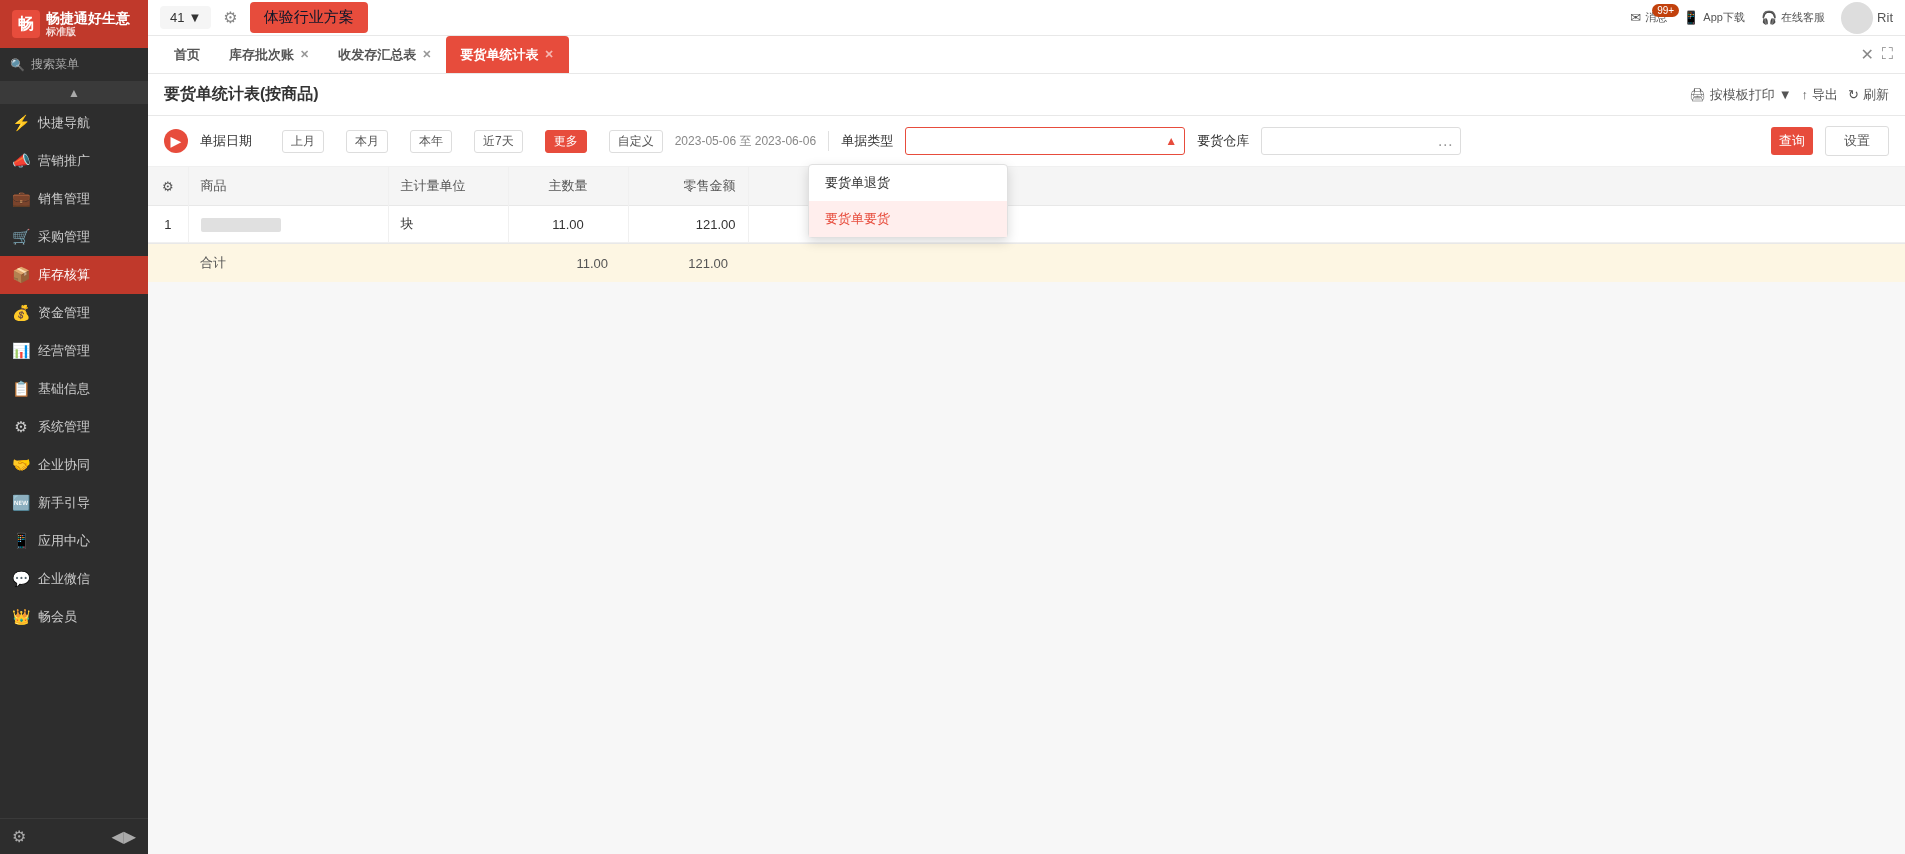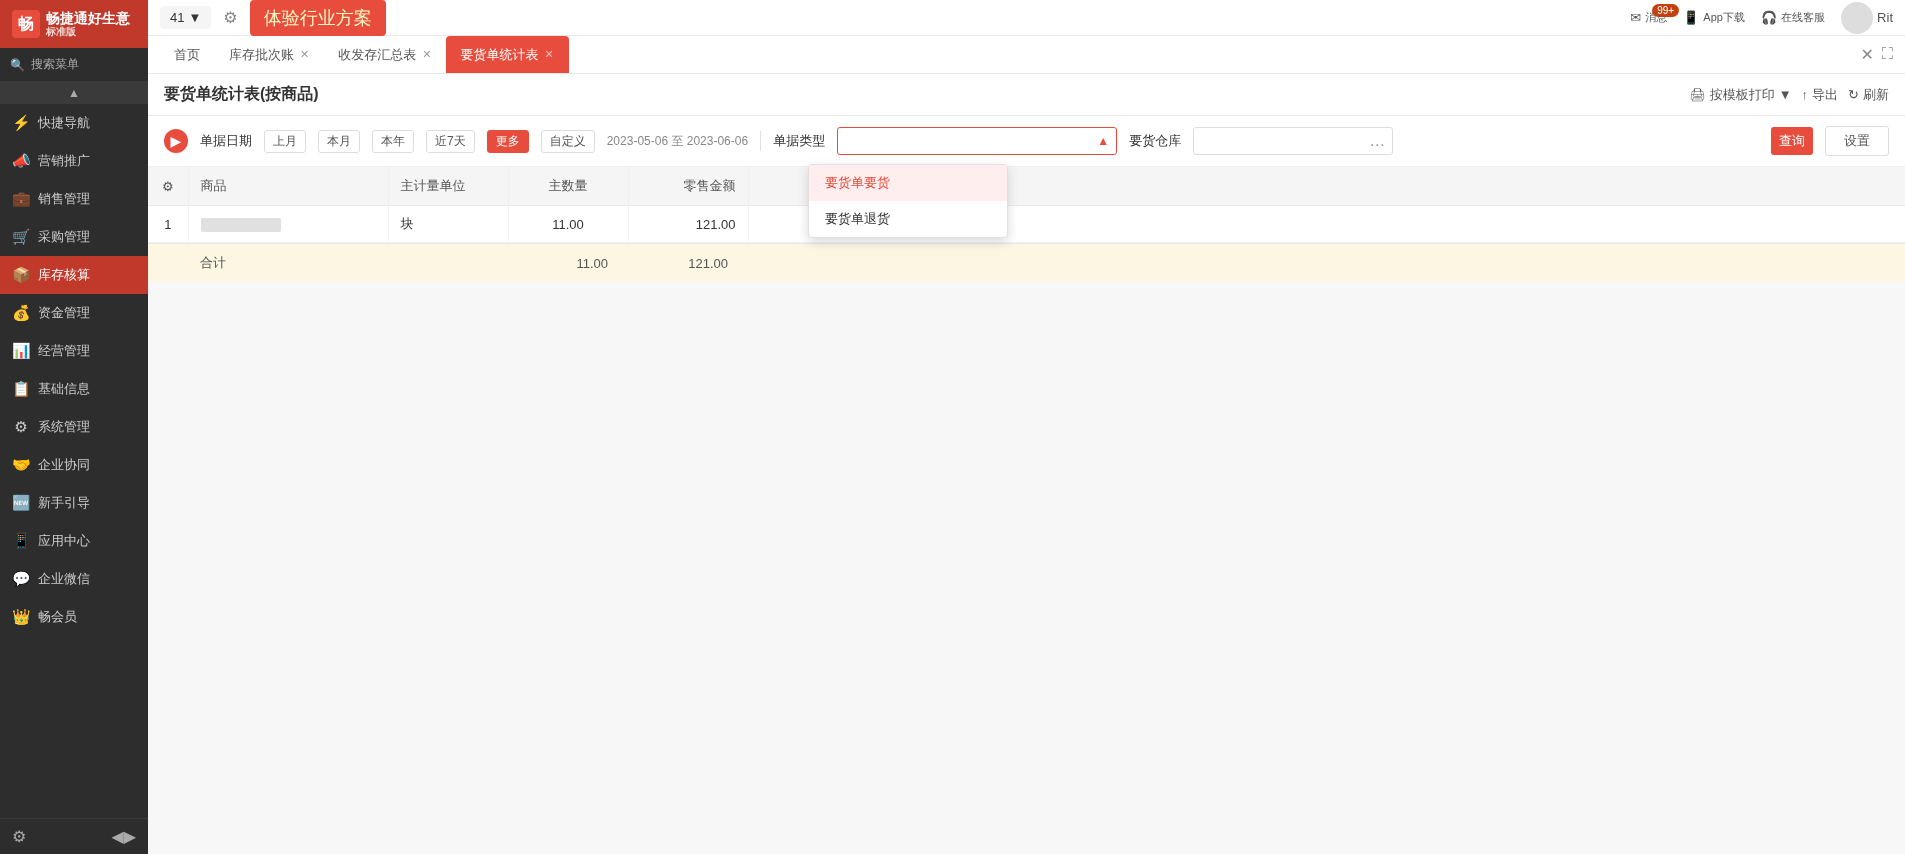--- a/index.html
+++ b/index.html
@@ -123,26 +123,26 @@
       padding: 4px 10px;
       border-radius: 4px;
     }
     .topbar-settings {
       color: #888;
       cursor: pointer;
       font-size: 16px;
     }
     .topbar-trial-btn {
       background: #e74c3c;
-      color: #fef9c3;
+      color: #0f172a;
       border: none;
       padding: 6px 14px;
       border-radius: 4px;
       cursor: pointer;
-      font-size: 18px;
+      font-size: 15px;
     }
     .topbar-spacer { flex: 1; }
     .topbar-right {
       display: flex;
       align-items: center;
       gap: 16px;
     }
     .topbar-right-item {
       display: flex;
       align-items: center;
@@ -184,20 +184,21 @@
       display: flex;
       align-items: center;
       padding: 0 14px;
       height: 100%;
       cursor: pointer;
       color: #555;
       font-size: 13px;
       gap: 6px;
       border-right: 1px solid transparent;
       position: relative;
+      font-weight: bold;
     }
     .tab.active {
       background: #e74c3c;
       color: #fff;
       border-radius: 4px 4px 0 0;
     }
     .tab-close {
       font-size: 11px;
       opacity: 0.6;
       cursor: pointer;
@@ -271,21 +272,22 @@
       flex-shrink: 0;
     }
     .filter-label {
       color: #333;
       font-size: 13px;
       flex-shrink: 0;
     }
     .filter-date-btns {
       display: flex;
       align-items: center;
-      gap: 12px;
+      gap: 22px;
+      margin-left: 18px;
     }
     .filter-date-btn {
       padding: 2px 8px;
       border: 1px solid #ddd;
       border-radius: 3px;
       cursor: pointer;
       font-size: 12px;
       color: #555;
       background: #fff;
     }
@@ -650,22 +652,22 @@
       <span class="filter-warehouse-label">要货仓库</span>
       <div style="position:relative; display:flex; align-items:center;">
         <input type="text" class="filter-warehouse-input" value="" style="">
         <span style="position:absolute;right:8px;color:#999;font-size:16px;">…</span>
       </div>
 
       <button class="filter-query-btn">查询</button>
       <button class="filter-set-btn">设置</button>
 
       <div class="dropdown-overlay">
+        <div class="dropdown-item">要货单退货</div>
         <div class="dropdown-item selected">要货单要货</div>
-        <div class="dropdown-item">要货单退货</div>
       </div>
     </div>
 
     <div class="table-wrapper">
       <table>
         <thead>
           <tr>
             <th class="col-settings">
               <span>⚙</span>
             </th>

